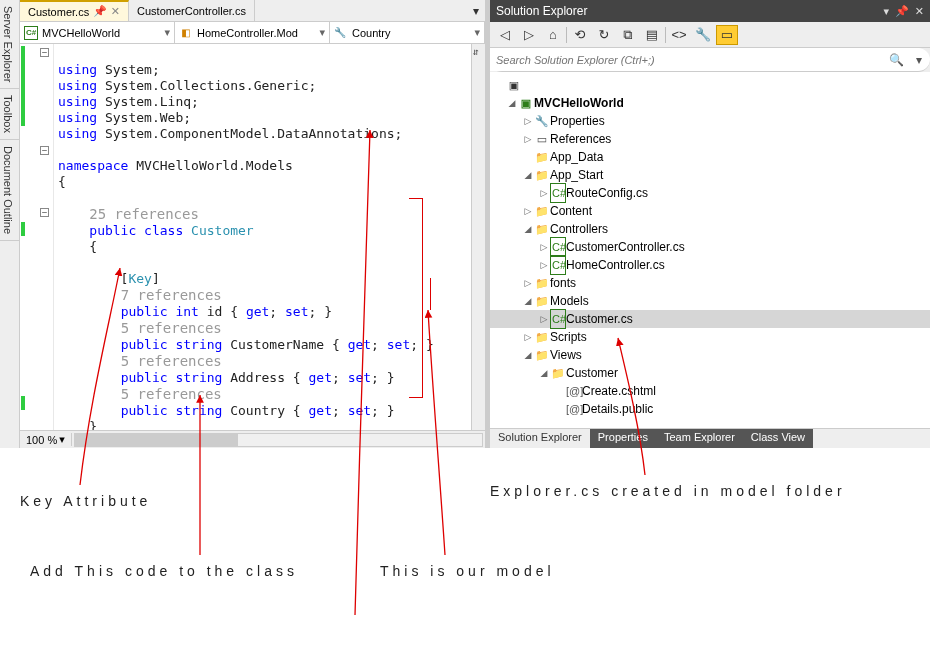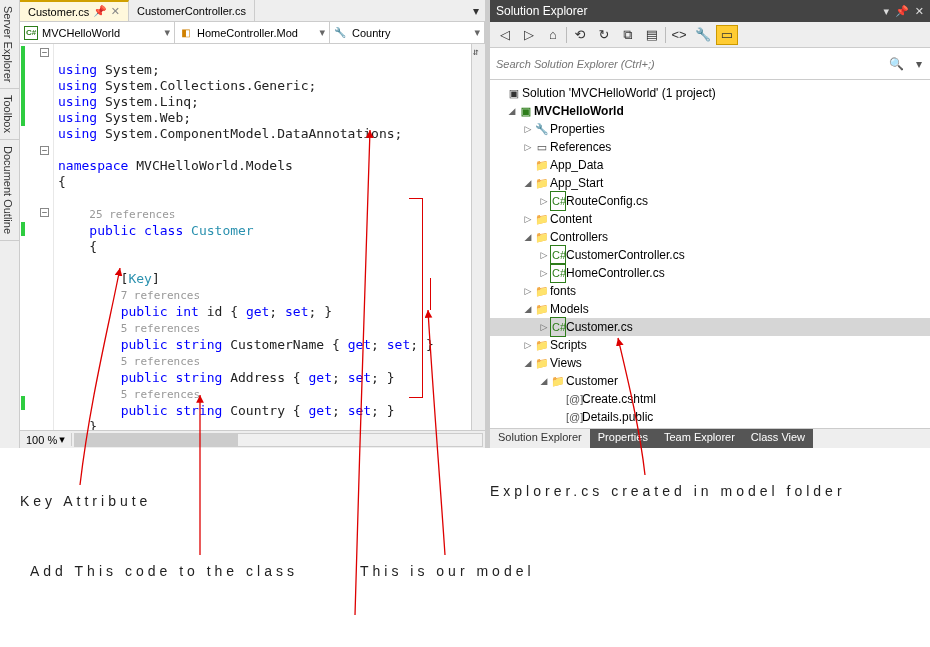--- a/index.html
+++ b/index.html
@@ -130,21 +130,21 @@
   .code-lines {
     flex: 1;
     padding: 2px 0 10px 4px;
     line-height: 16px;
     white-space: pre;
     color: #222;
     position: relative;
   }
   .kw { color: #0000ff; }
   .typ { color: #2b91af; }
-  .refcnt { color: #999; font-size: 11px; }
+  .refcnt { color: #999; font-size: 14px; }
   .change-bar {
     width: 6px;
     position: relative;
   }
   .cb-mark {
     position: absolute;
     left: 1px; width: 4px;
     background: #2ecc40;
   }
   .split-bar {
@@ -227,24 +227,25 @@
     width: 22px; height: 20px;
     display: inline-flex;
     align-items: center; justify-content: center;
     color: #333;
     cursor: pointer;
     font-size: 13px;
   }
   .tbtn.sep { width: 1px; background: #bbb; height: 16px; }
   .tbtn.hl { background: #ffcc33; border: 1px solid #cc9900; }
   .solexp-search {
-    height: 32px;
+    height: 24px;
     display: flex;
     border-bottom: 1px solid #ccc;
     background: #fff;
+    border-radius: 12px;
   }
   .solexp-search input {
     flex: 1;
     border: none;
     padding: 0 6px;
     font-size: 11px;
     font-style: italic;
     color: #888;
     outline: none;
   }
@@ -449,21 +450,20 @@
     <div class="solexp-search">
       <input type="text" placeholder="Search Solution Explorer (Ctrl+;)" style="">
       <div class="sbtn">🔍</div>
       <div class="sbtn">▾</div>
     </div>
 
     <div class="tree">
       <div class="tree-row" style="padding-left:4px">
         <span class="exp"></span>
           <span class="ticon ic-sln">▣</span>
-        <span class="lbl">Solution 'MVCHelloWorld' (1 project)</span>
       </div>
       <div class="tree-row" style="padding-left:16px">
         <span class="exp">◢</span>
         <span class="ticon ic-proj">▣</span>
         <span class="lbl" style="font-weight:bold">MVCHelloWorld</span>
       </div>
       <div class="tree-row" style="padding-left:32px">
         <span class="exp">▷</span>
         <span class="ticon ic-wrench">🔧</span>
         <span class="lbl">Properties</span>
@@ -559,21 +559,21 @@
   </div>
 </div>
 
 <div class="red-bracket" style="left:409px; top:198px; width:14px; height:200px;"></div>
 <div class="red-bracket" style="left:430px; top:278px; width:8px; height:32px; border-top:none;border-bottom:none;border-right:none;border-left:1.4px solid #d00;"></div>
 
 <div class="annotation-area">
   <div class="anno-text" style="left:20px; top:45px;">Key Attribute</div>
   <div class="anno-text" style="left:490px; top:35px;">Explorer.cs created in model folder</div>
   <div class="anno-text" style="left:30px; top:115px;">Add This code to the class</div>
-  <div class="anno-text" style="left:360px; top:115px;">This is our model</div>
+  <div class="anno-text" style="left:380px; top:115px;">This is our model</div>
 </div>
 
 <svg class="arrows">
   <defs>
     <marker id="ah" markerWidth="8" markerHeight="8" refX="6" refY="3" orient="auto">
       <path d="M0,0 L6,3 L0,6 Z" fill="#d00"></path>
     </marker>
   </defs>
 
   <path d="M 80,485 C 90,400 110,320 120,268" stroke="#d00" stroke-width="1.3" fill="none" marker-end="url(#ah)"></path>

